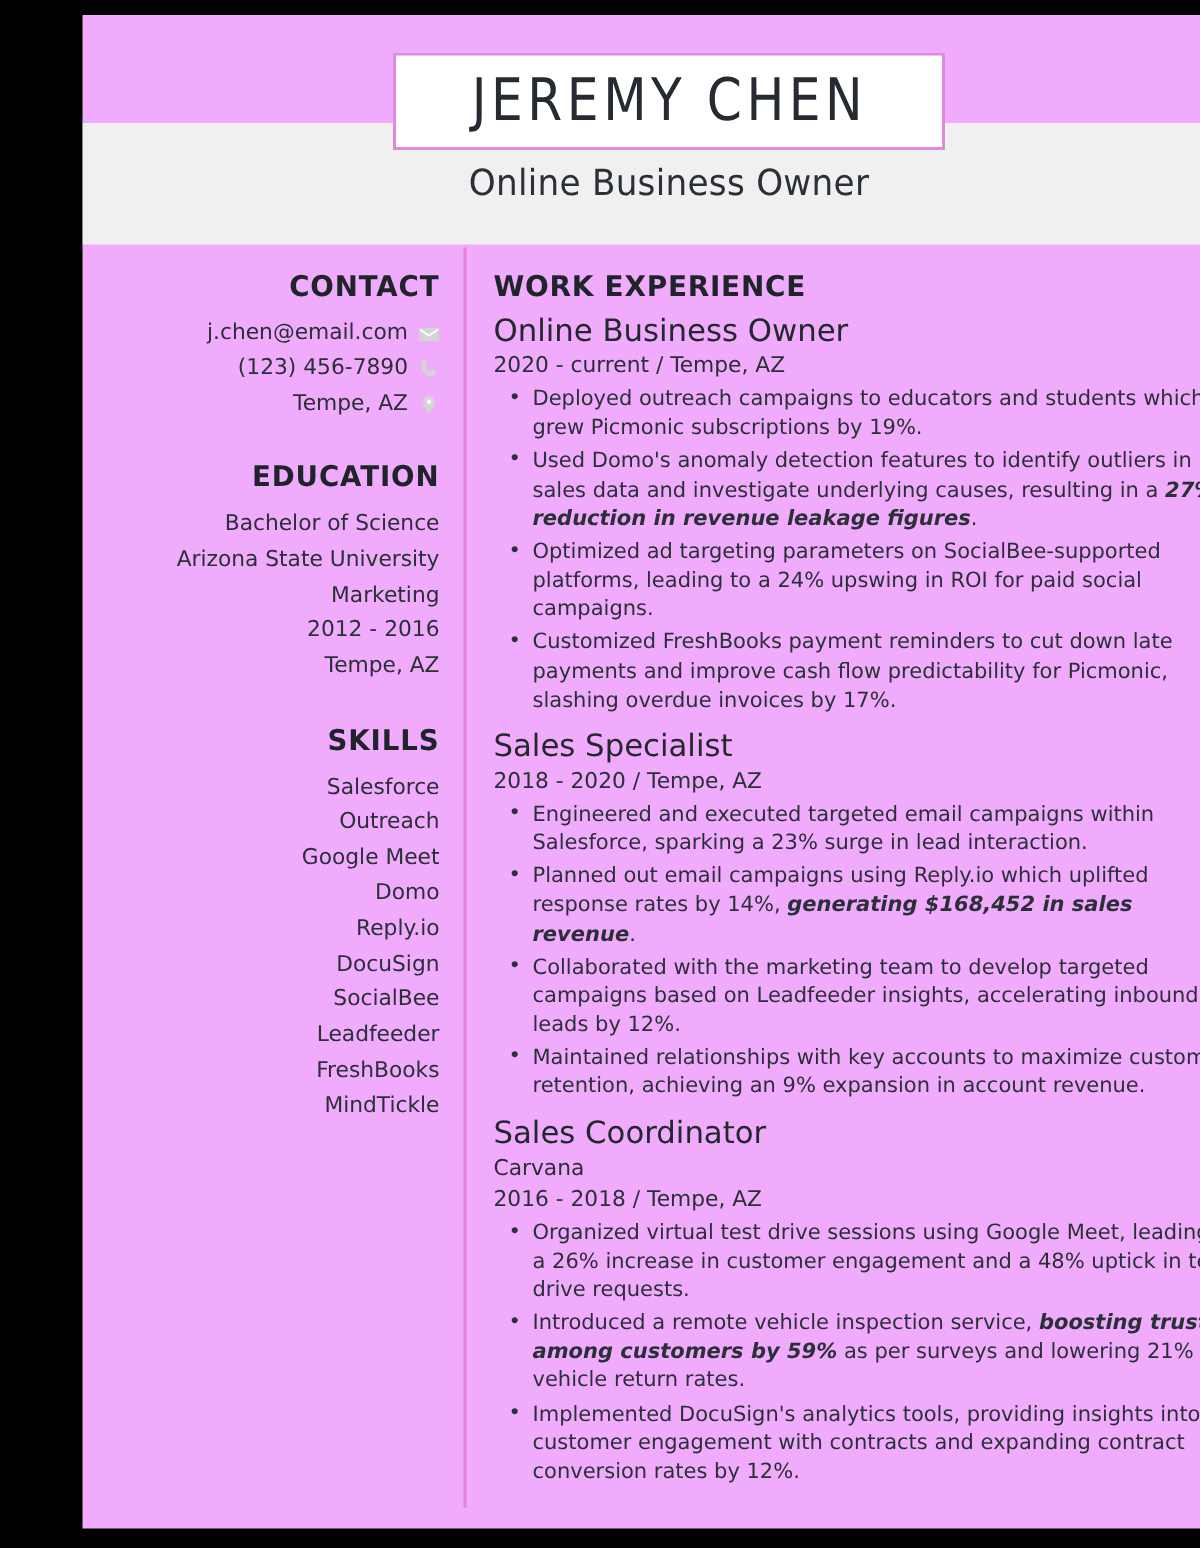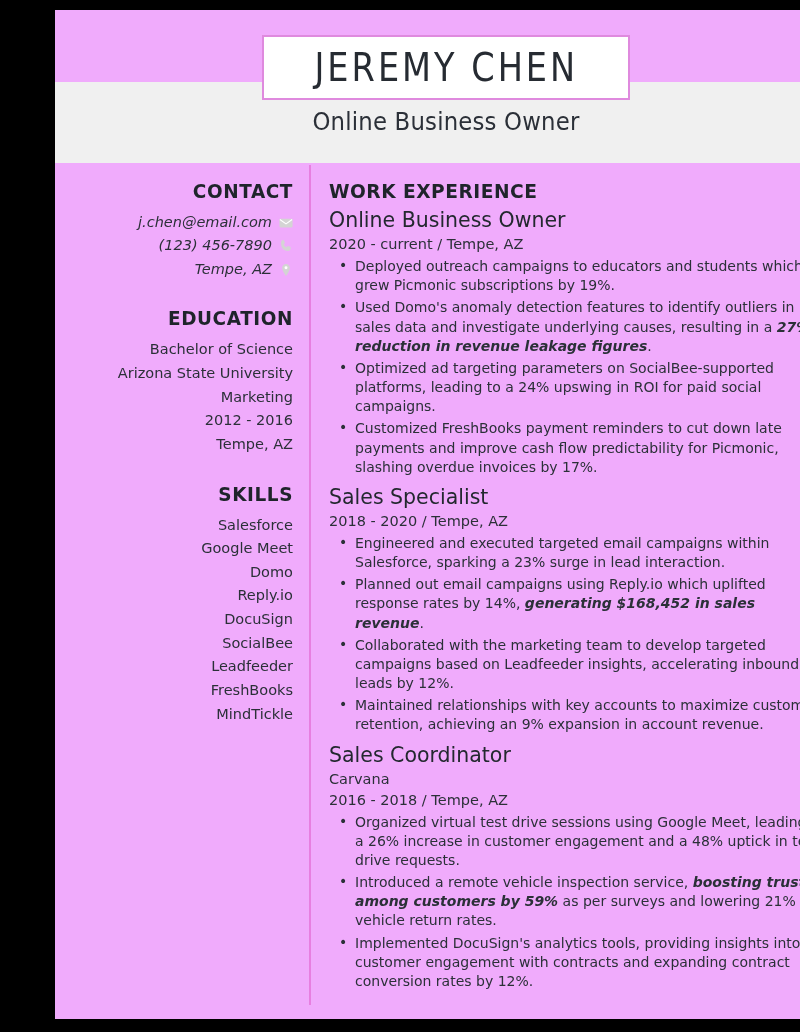--- a/index.html
+++ b/index.html
@@ -112,21 +112,20 @@
     margin-bottom: 26px;
   }
   .contact-row {
     display: flex;
     align-items: center;
     justify-content: flex-end;
     gap: 7px;
     font-size: 14.5px;
     color: #2b3038;
     line-height: 1.62;
-    font-style: italic;
   }
   .contact-row .ic {
     width: 14px;
     height: 14px;
     flex: 0 0 14px;
     display: inline-flex;
     align-items: center;
     justify-content: center;
   }
   .contact-row .ic svg { display: block; }
@@ -245,20 +244,21 @@
         <div class="edu-line">Bachelor of Science</div>
         <div class="edu-line">Arizona State University</div>
         <div class="edu-line">Marketing</div>
         <div class="edu-line">2012 - 2016</div>
         <div class="edu-line">Tempe, AZ</div>
       </div>
 
       <div class="side-block">
         <div class="side-heading">SKILLS</div>
         <div class="skill-line">Salesforce</div>
+        <div class="skill-line">Outreach</div>
         <div class="skill-line">Google Meet</div>
         <div class="skill-line">Domo</div>
         <div class="skill-line">Reply.io</div>
         <div class="skill-line">DocuSign</div>
         <div class="skill-line">SocialBee</div>
         <div class="skill-line">Leadfeeder</div>
         <div class="skill-line">FreshBooks</div>
         <div class="skill-line">MindTickle</div>
       </div>
 

